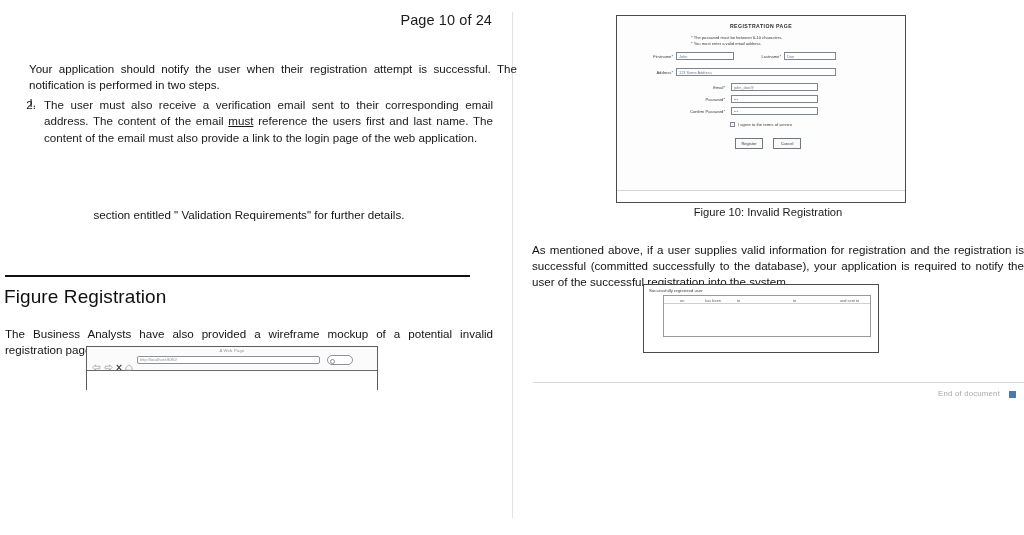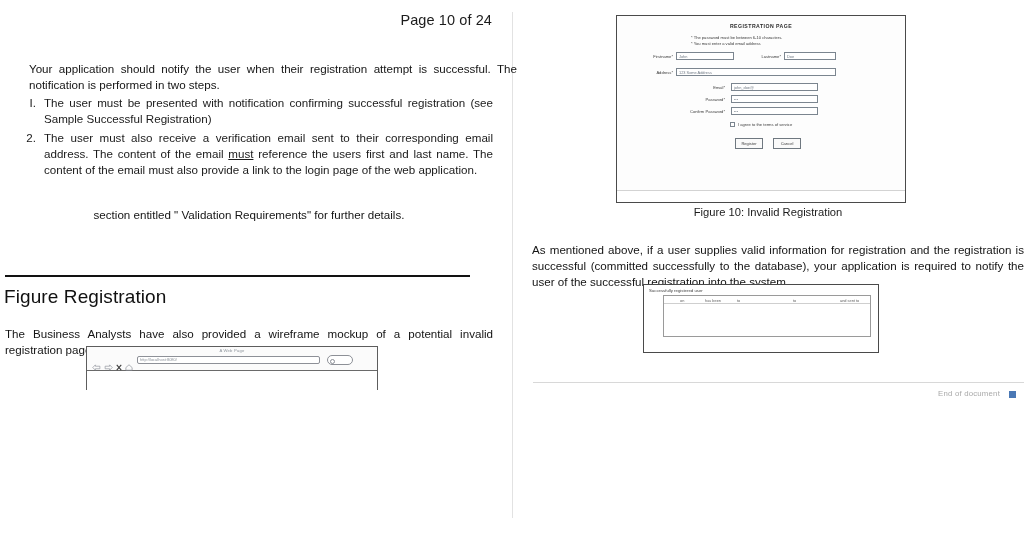--- a/index.html
+++ b/index.html
@@ -380,21 +380,20 @@
 
   <div class="left-col">
 
     <div class="page-number">Page 10 of 24</div>
 
     <p class="para p-intro">Your application should notify the user when their registration attempt is successful. The notification is performed in two steps.</p>
 
     <ul class="olist">
       <li>
         <span class="marker">I.</span>
-        <span>The user must be presented with notification confirming successful registration (see Sample Successful Registration)</span>
       </li>
       <li>
         <span class="marker">2.</span>
         <span>The user must also receive a verification email sent to their corresponding email address. The content of the email </span><u>must</u><span> reference the users first and last name. The content of the email must also provide a link to the login page of the web application.</span>
       </li>
     </ul>
 
     <div class="para p-validate">
       <span class="ln3">section entitled " Validation Requirements" for further details.</span>
     </div>

